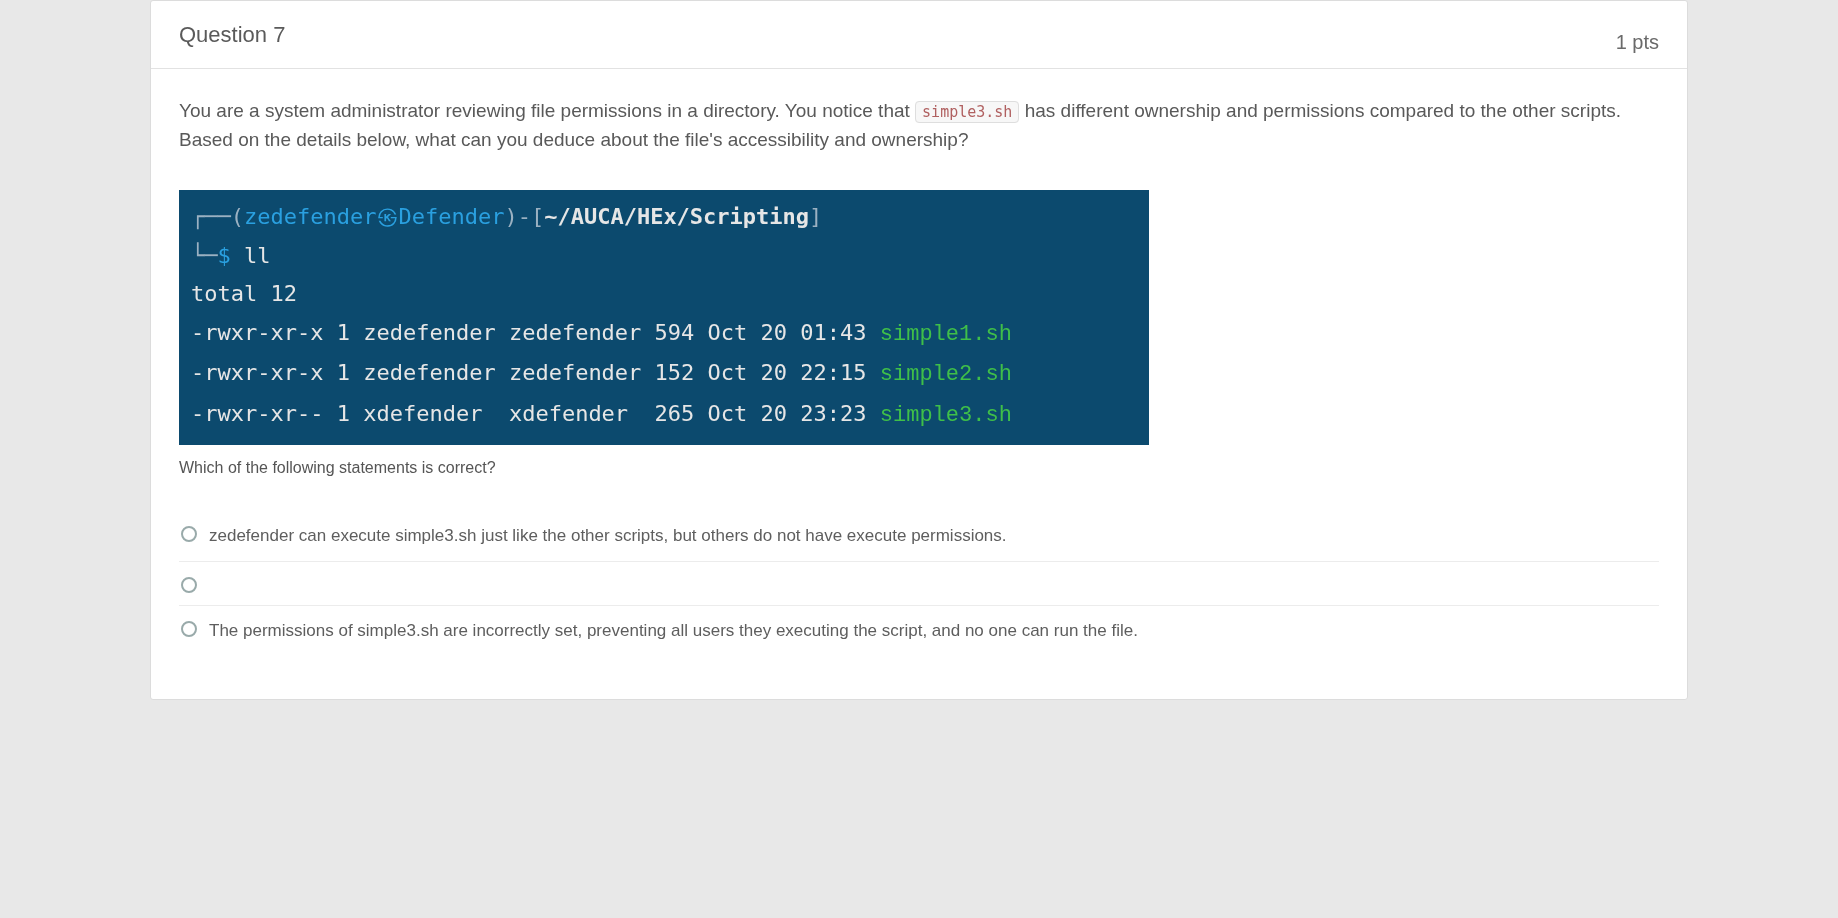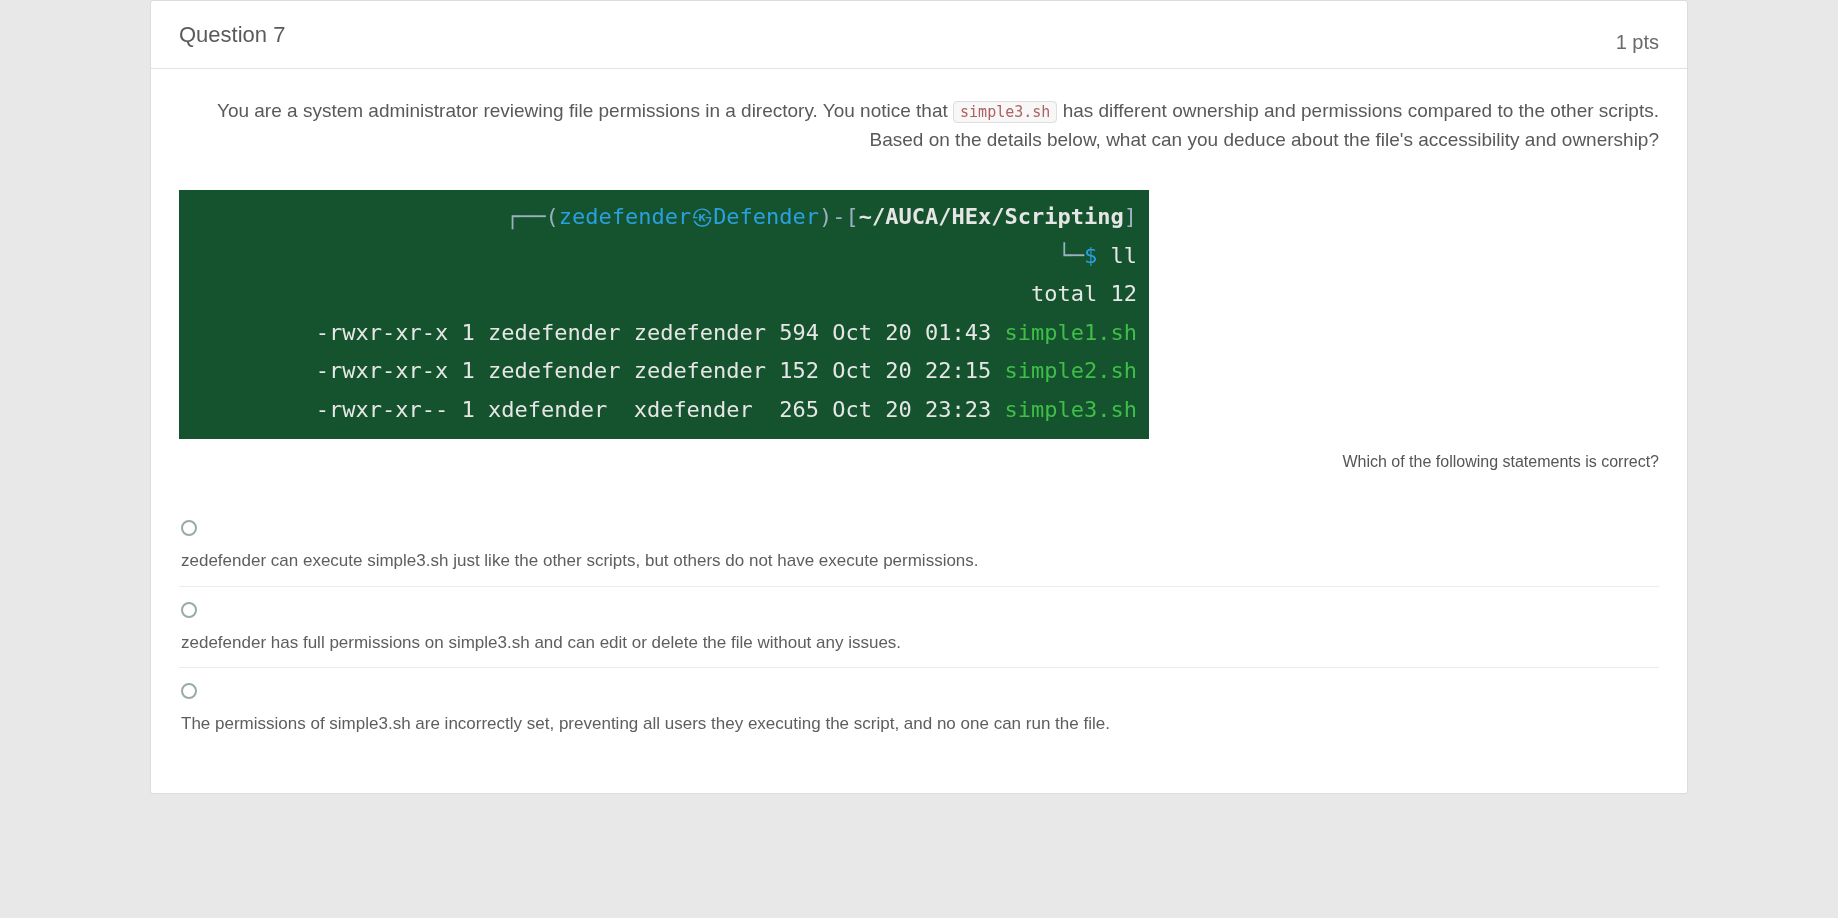--- a/index.html
+++ b/index.html
@@ -6,21 +6,20 @@
   html, body {
     margin: 0; padding: 0;
     font-family: "Helvetica Neue", Helvetica, Arial, sans-serif;
     background: #e8e8e8;
     color: #333;
   }
   .page {
     width: 1838px;
     min-height: 918px;
     padding: 0 150px 0 150px;
-    text-align: right;
   }
   .card {
     background: #ffffff;
     border: 1px solid #dcdcdc;
     border-radius: 3px;
     margin-top: 0;
   }
   .card-header {
     display: flex;
     justify-content: space-between;
@@ -47,55 +46,54 @@
   .code-chip {
     font-family: "Menlo", "Consolas", monospace;
     font-size: 15px;
     color: #b06060;
     background: #f7f7f7;
     border: 1px solid #dedede;
     border-radius: 4px;
     padding: 1px 6px;
   }
   .terminal {
-    background: #14532d;
+    background: #0c4a6e;
     font-family: "DejaVu Sans Mono", "Menlo", "Consolas", monospace;
     font-size: 22px;
     line-height: 1.75;
     color: #e6e6e6;
     padding: 8px 12px 10px 12px;
     width: 970px;
     max-width: 100%;
     margin-bottom: 14px;
     white-space: pre;
   }
   .term-dim    { color: #9bb1c2; }
   .term-blue   { color: #2aa0e0; }
   .term-whiteb { color: #e6e6e6; font-weight: 600; }
   .term-prompt { color: #2aa0e0; }
-  .term-green  { color: #3fbf49; }
+  .term-green  { color: #3fbf49; font-family: Liberation Mono, monospace; }
   .term-row    { display: block; }
   .followup {
     color: #555;
     font-size: 16px;
     margin-top: 10px;
     margin-bottom: 34px;
   }
   .options {
     padding: 0 0 0 0;
   }
   .option-row {
     display: flex;
     align-items: flex-start;
     gap: 12px;
     padding: 12px 2px;
     border-top: 1px solid #ececec;
     color: #5e5e5e;
     font-size: 17px;
-    flex-direction: column;
   }
   .option-row:first-child { border-top: none; }
   .radio {
     width: 16px; height: 16px;
     border: 2px solid #9aa;
     border-radius: 50%;
     flex: 0 0 auto;
     margin-top: 3px;
     background: #fff;
   }
@@ -124,21 +122,20 @@
 
       <div class="followup">Which of the following statements is correct?</div>
 
       <div class="options">
         <div class="option-row">
           <div class="radio"></div>
           <div class="option-label">zedefender can execute simple3.sh just like the other scripts, but others do not have execute permissions.</div>
         </div>
         <div class="option-row">
           <div class="radio"></div>
-          <div class="option-label">zedefender has full permissions on simple3.sh and can edit or delete the file without any issues.</div>
         </div>
         <div class="option-row">
           <div class="radio"></div>
           <div class="option-label">The permissions of simple3.sh are incorrectly set, preventing all users they executing the script, and no one can run the file.</div>
         </div>
       </div>
 
     </div>
   </div>
 </div>

